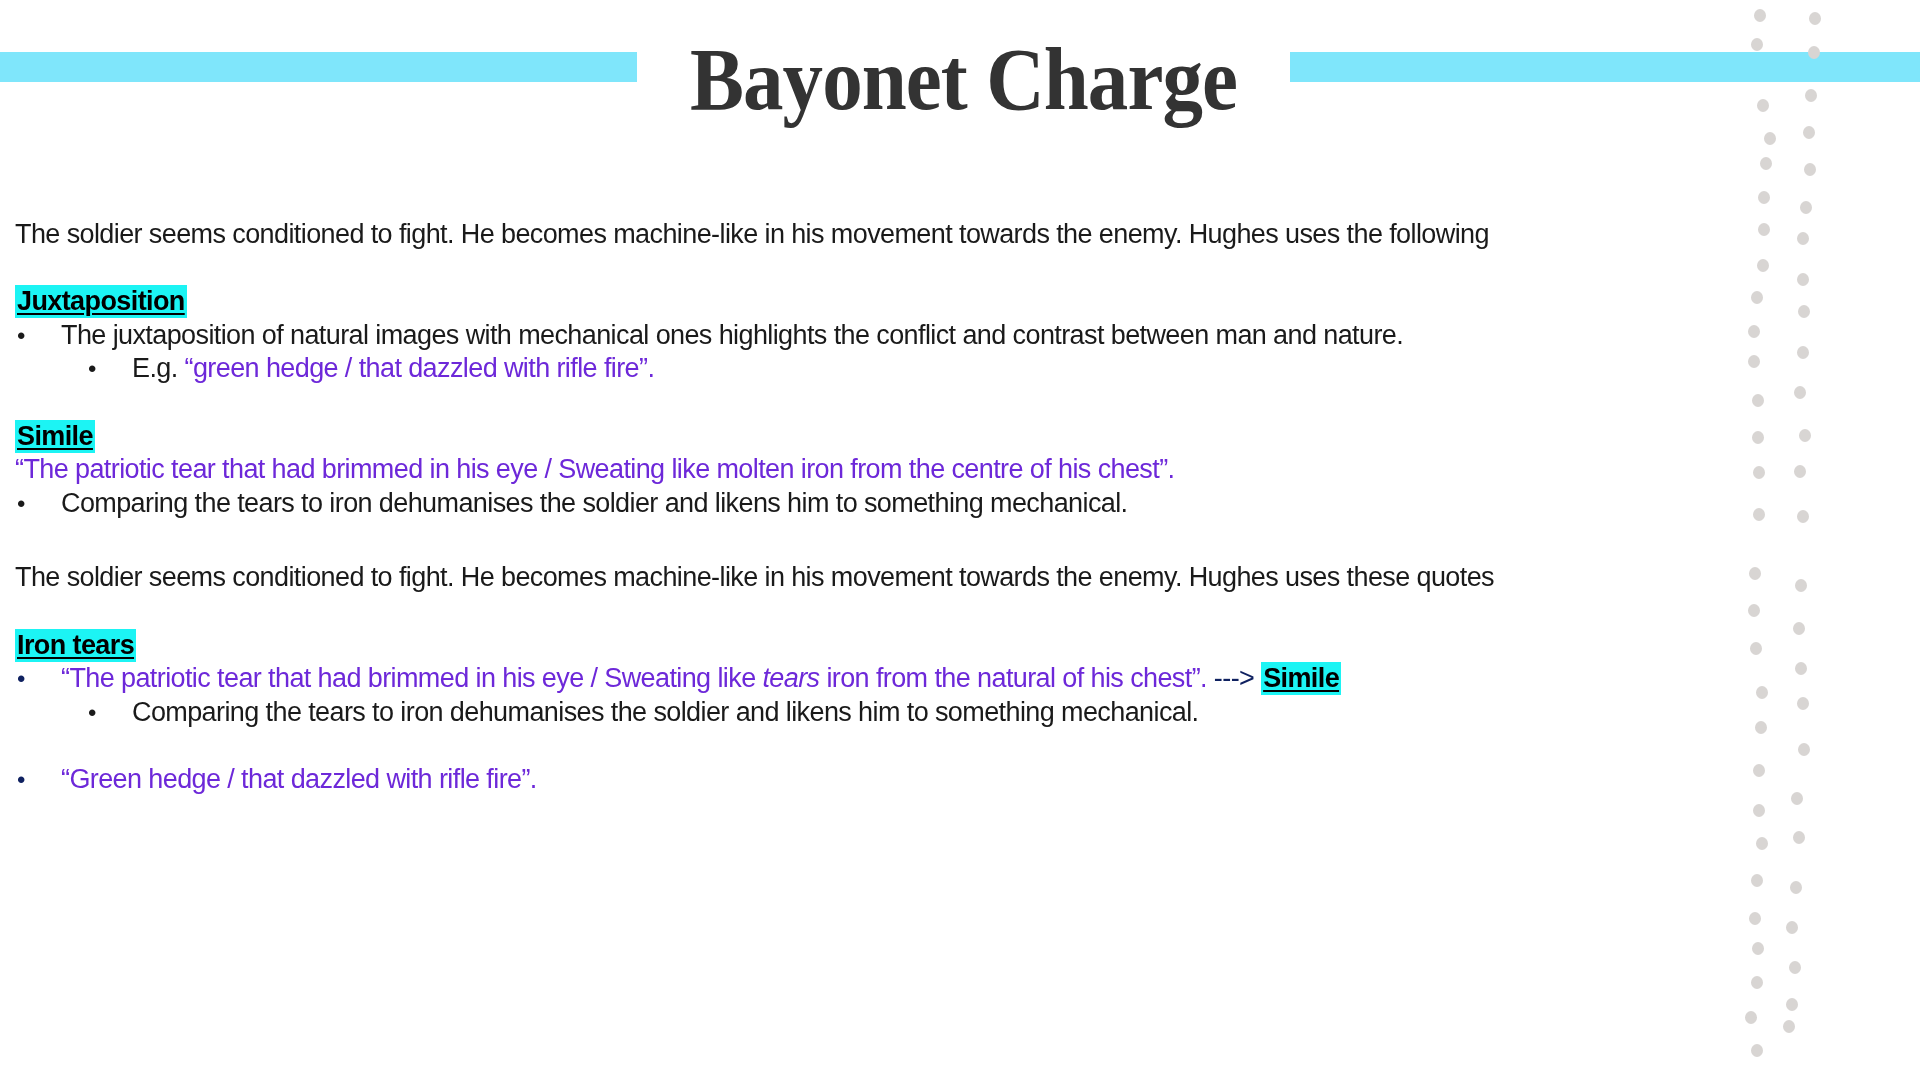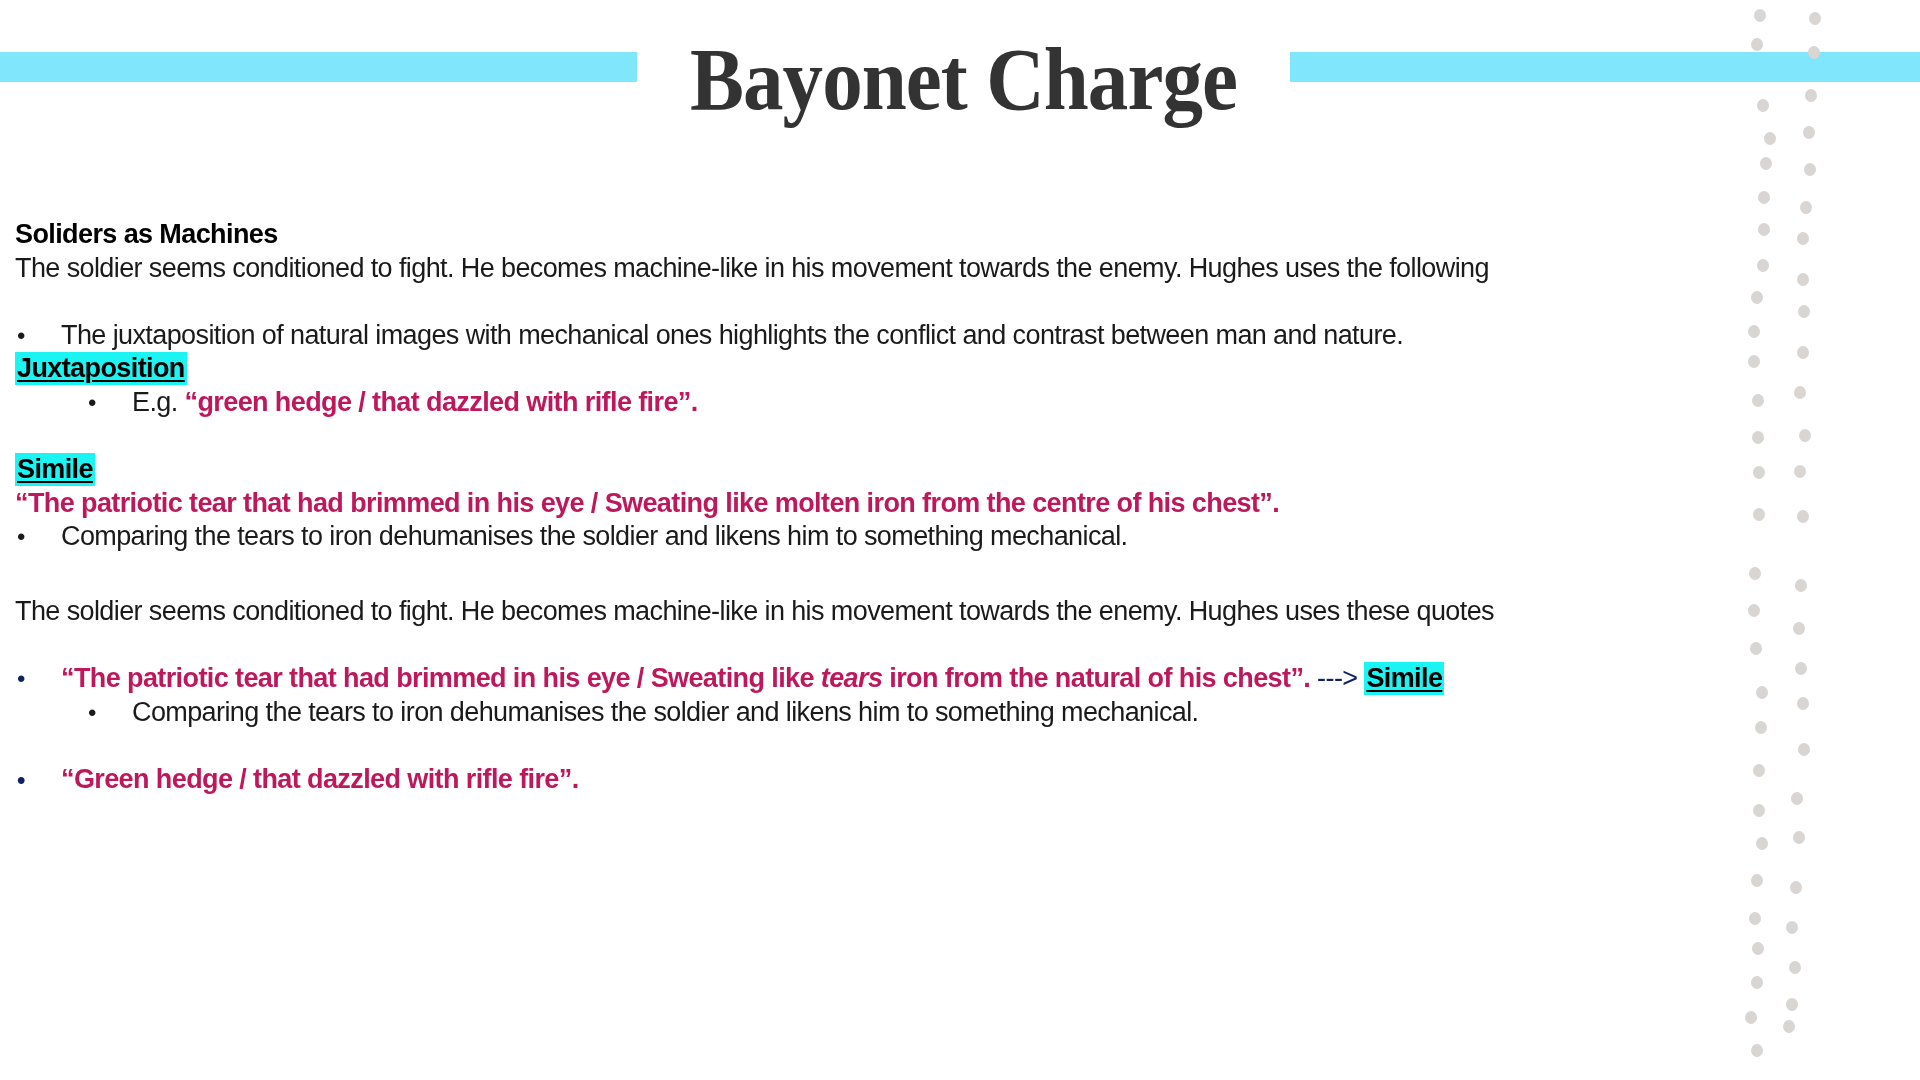--- a/index.html
+++ b/index.html
@@ -28,21 +28,21 @@
     font-size: 27px; line-height: 33.6px; letter-spacing: -0.6px;
   }
   .line { white-space: nowrap; height: 33.6px; }
   .gap { height: 33.6px; }
   .h { font-weight: bold; color: #000; }
   .tag {
     display: inline-block; font-weight: bold; color: #000;
     text-decoration: underline; text-decoration-thickness: 2px; text-underline-offset: 3px;
     background: #1cf4f4; padding: 0 2px; line-height: 33px;
   }
-  .q { font-weight: bold; color: #be185d; }
+  .q { font-weight: normal; color: #6d28d9; }
   .b1 { padding-left: 46px; position: relative; }
   .b2 { padding-left: 117px; position: relative; }
   .b1::before, .b2::before {
     content: "\2022"; position: absolute; top: 0; font-size: 24px;
   }
   .b1::before { left: 2px; }
   .b2::before { left: 73px; }
   .b1.navy::before { color: #0f2160; }
   .arrow { color: #0f2160; font-weight: normal; }
   em.it { font-style: italic; }
@@ -107,35 +107,35 @@
     <div class="dot" style="left: 1793px; top: 831px;"></div>
     <div class="dot" style="left: 1790px; top: 881px;"></div>
     <div class="dot" style="left: 1786px; top: 921px;"></div>
     <div class="dot" style="left: 1789px; top: 961px;"></div>
     <div class="dot" style="left: 1786px; top: 998px;"></div>
     <div class="dot" style="left: 1783px; top: 1020px;"></div>
   </div>
 
 <div class="content">
 
-  <div class="line h">Soliders as Machines</div>
   <div class="line">The soldier seems conditioned to fight. He becomes machine-like in his movement towards the enemy. Hughes uses the following</div>
   <div class="gap"></div>
 
+  <div class="line"><span class="tag">Juxtaposition</span></div>
   <div class="line b1">The juxtaposition of natural images with mechanical ones highlights the conflict and contrast between man and nature.</div>
-  <div class="line"><span class="tag">Juxtaposition</span></div>
   <div class="line b2"><span>E.g. </span><span class="q">“green hedge / that dazzled with rifle fire”.</span></div>
   <div class="gap"></div>
 
   <div class="line"><span class="tag">Simile</span></div>
   <div class="line q">“The patriotic tear that had brimmed in his eye / Sweating like molten iron from the centre of his chest”.</div>
   <div class="line b1">Comparing the tears to iron dehumanises the soldier and likens him to something mechanical.</div>
   <div class="gap" style="height:41px"></div>
 
   <div class="line">The soldier seems conditioned to fight. He becomes machine-like in his movement towards the enemy. Hughes uses these quotes</div>
   <div class="gap"></div>
 
+  <div class="line"><span class="tag">Iron tears</span></div>
   <div class="line b1 navy"><span class="q">“The patriotic tear that had brimmed in his eye / Sweating like </span><em class="q it">tears</em><span class="q"> iron from the natural of his chest”.</span><span class="arrow"> ---&gt; </span><span class="tag">Simile</span></div>
   <div class="line b2">Comparing the tears to iron dehumanises the soldier and likens him to something mechanical.</div>
   <div class="gap"></div>
 
   <div class="line b1 navy q">“Green hedge / that dazzled with rifle fire”.</div>
 </div>
 
 </body></html>

